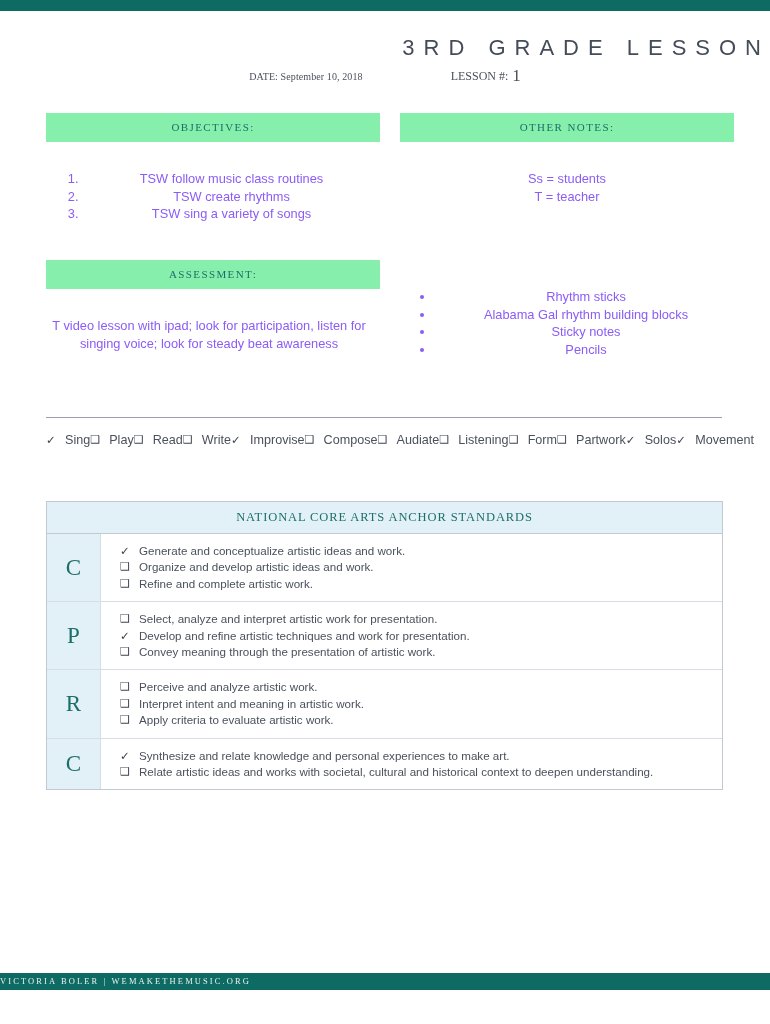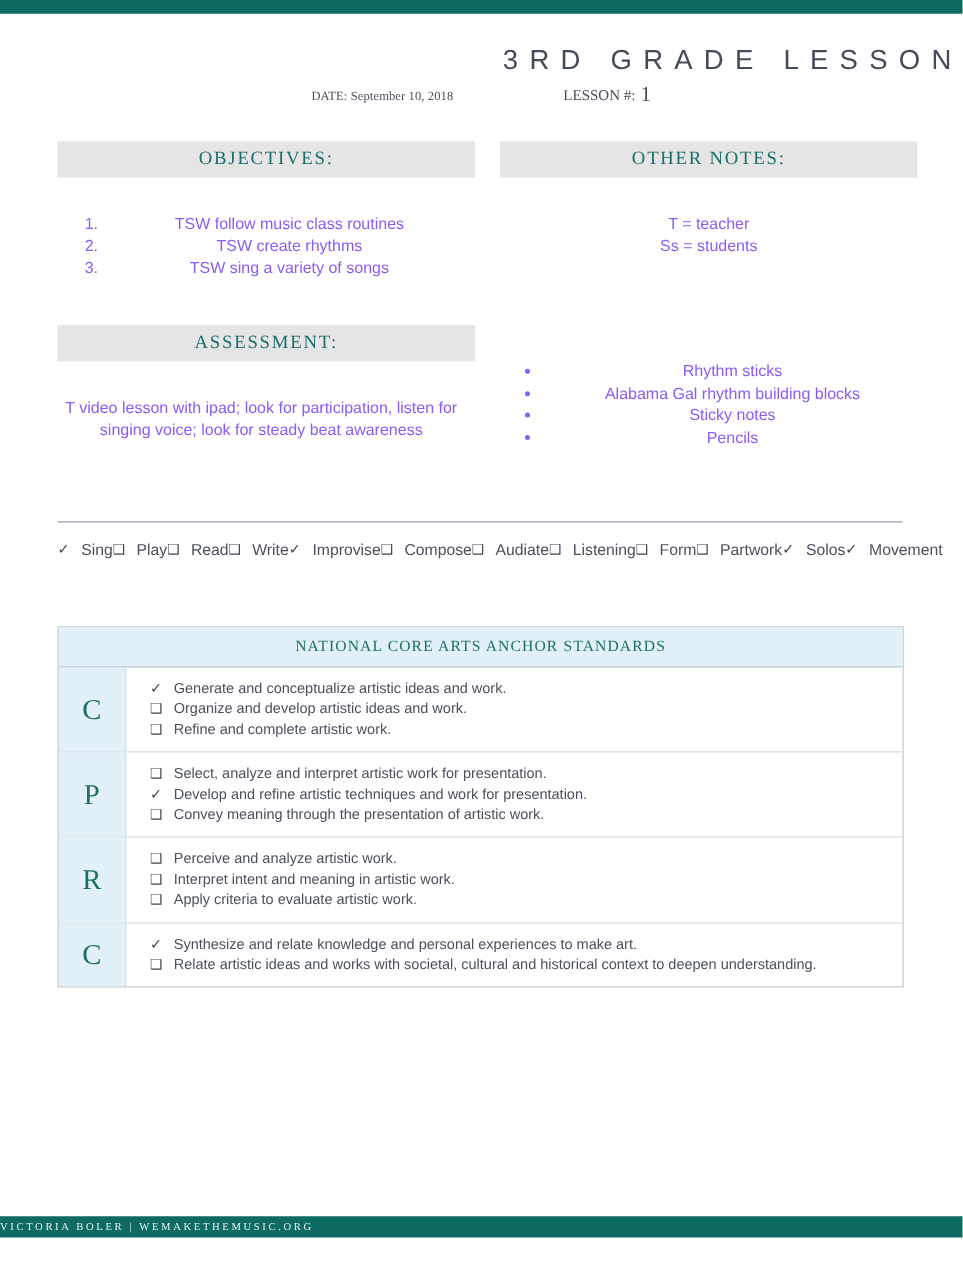--- a/index.html
+++ b/index.html
@@ -77,26 +77,26 @@
     font-size: 17px;
     padding-left: 4px;
     vertical-align: -1px;
   }
 
   
   .panel {
     position: absolute;
   }
   .panel-head {
-    background: #e5e5e5;
+    background: #86efac;
     height: 29px;
     line-height: 29px;
     text-align: center;
     font-family: "Liberation Serif", serif;
-    font-size: 15px;
+    font-size: 11px;
     letter-spacing: 1.4px;
     color: #1c6f69;
   }
   .panel-body {
     padding: 28px 4px 0 4px;
     font-size: 12.8px;
     line-height: 17.6px;
     color: #8b5cf6;
     text-align: center;
   }
@@ -228,22 +228,22 @@
       <li>TSW follow music class routines</li>
       <li>TSW create rhythms</li>
       <li>TSW sing a variety of songs</li>
     </ol>
   </div>
 </div>
 
 <div class="panel p-note">
   <div class="panel-head">OTHER NOTES:</div>
   <div class="panel-body">
+    <div class="note-line">Ss = students</div>
     <div class="note-line">T = teacher</div>
-    <div class="note-line">Ss = students</div>
   </div>
 </div>
 
 <div class="panel p-asmt">
   <div class="panel-head">ASSESSMENT:</div>
   <div class="panel-body">
     <div class="asmt-text">T video lesson with ipad; look for participation, listen for singing voice; look for steady beat awareness</div>
   </div>
 </div>
 

